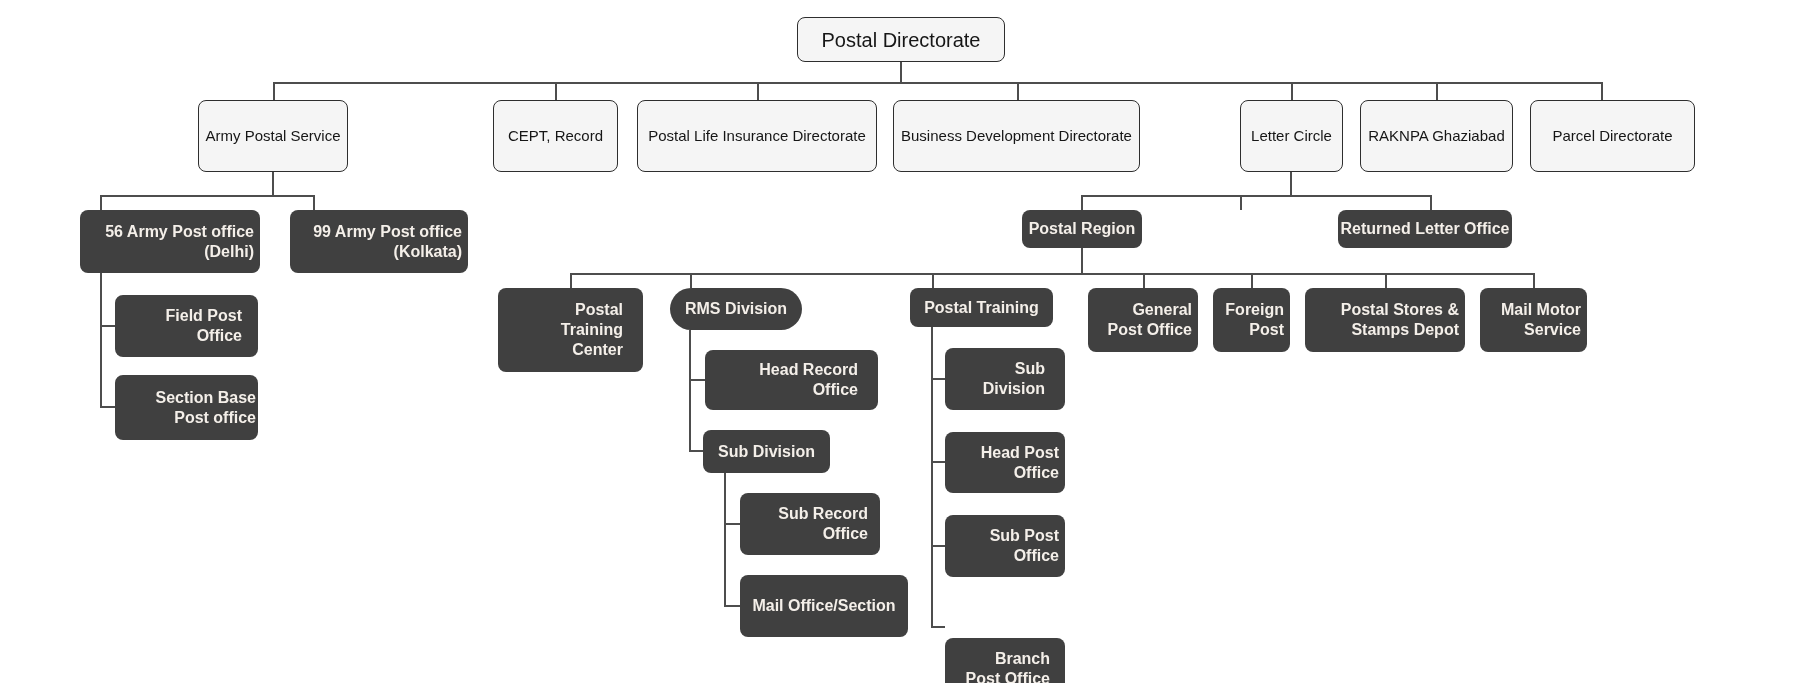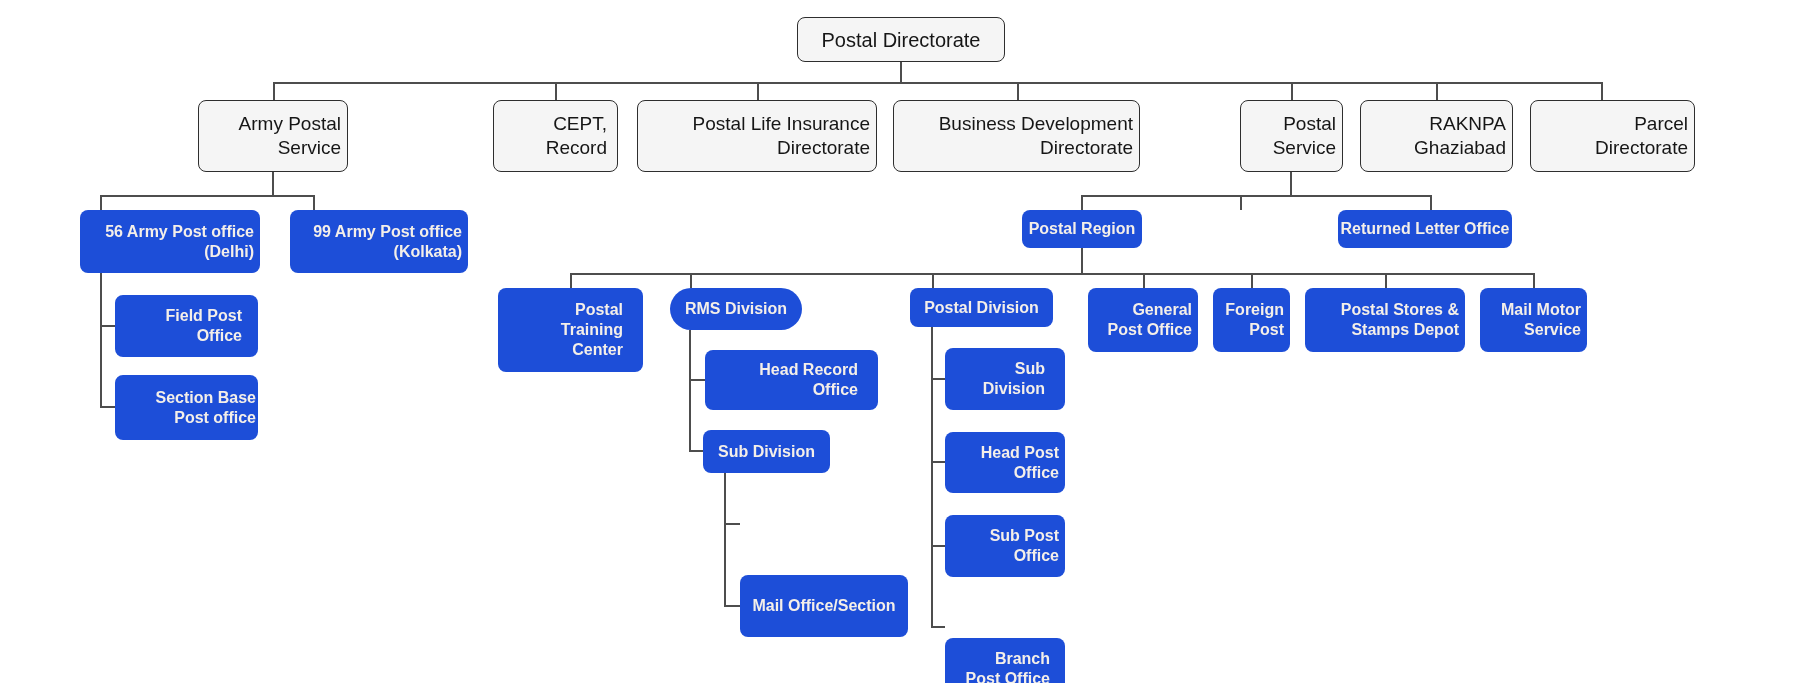--- a/index.html
+++ b/index.html
@@ -14,26 +14,26 @@
     position:absolute;
     display:flex;align-items:center;justify-content:center;
     text-align:right;
     box-sizing:border-box;
   }
   .light{
     background:#f5f5f5;
     border:1.5px solid #2e2e2e;
     border-radius:8px;
     color:#161616;
-    font-size:19px;line-height:24px;
+    font-size:15px;line-height:24px;
     padding:2px 6px;
   }
   .root{font-size:20px;}
   .dark{
-    background:#1d4ed8;
+    background:#404040;
     border-radius:8px;
     color:#f4efe9;
     font-size:16px;font-weight:700;line-height:20px;
     padding:2px 6px;
   }
   .nw{white-space:nowrap;}
   .line{position:absolute;background:#4d4d4d;}
 </style>
 </head>
 <body>
@@ -88,42 +88,43 @@
   <div class="line" style="left:931px;top:461px;width:14px;height:2px;"></div>
   <div class="line" style="left:931px;top:545px;width:14px;height:2px;"></div>
   <div class="line" style="left:931px;top:626px;width:14px;height:2px;"></div>
 
   <div class="node light root" style="left:797px;top:17px;width:208px;height:45px;">Postal Directorate</div>
 
   <div class="node light" style="left:198px;top:100px;width:150px;height:72px;">Army Postal Service</div>
   <div class="node light" style="left:493px;top:100px;width:125px;height:72px;padding:2px 10px;">CEPT, Record</div>
   <div class="node light" style="left:893px;top:100px;width:247px;height:72px;">Business Development Directorate</div>
   <div class="node light" style="left:637px;top:100px;width:240px;height:72px;">Postal Life Insurance Directorate</div>
-  <div class="node light" style="left:1240px;top:100px;width:103px;height:72px;">Postal Service</div>
+  <div class="node light" style="left:1240px;top:100px;width:103px;height:72px;">Letter Circle</div>
   <div class="node light" style="left:1360px;top:100px;width:153px;height:72px;">RAKNPA Ghaziabad</div>
   <div class="node light" style="left:1530px;top:100px;width:165px;height:72px;">Parcel Directorate</div>
 
   <div class="node dark" style="left:80px;top:210px;width:180px;height:63px;">56 Army Post office (Delhi)</div>
   <div class="node dark" style="left:290px;top:210px;width:178px;height:63px;">99 Army Post office (Kolkata)</div>
   <div class="node dark" style="left:115px;top:295px;width:143px;height:62px;padding:2px 16px;">Field Post Office</div>
   <div class="node dark" style="left:115px;top:375px;width:143px;height:65px;padding:2px 2px;">Section Base Post office</div>
 
   <div class="node dark nw" style="left:1022px;top:210px;width:120px;height:38px;">Postal Region</div>
   <div class="node dark nw" style="left:1338px;top:210px;width:174px;height:38px;padding:2px 2px;">Returned Letter Office</div>
 
   <div class="node dark" style="left:498px;top:288px;width:145px;height:84px;padding:2px 20px;">Postal Training Center</div>
   <div class="node dark nw" style="left:670px;top:288px;width:132px;height:42px;border-radius:21px;">RMS Division</div>
-  <div class="node dark nw" style="left:910px;top:288px;width:143px;height:39px;">Postal Division</div>
+  <div class="node dark nw" style="left:910px;top:288px;width:143px;height:39px;">Postal Training</div>
   <div class="node dark" style="left:1088px;top:288px;width:110px;height:64px;">General Post Office</div>
   <div class="node dark" style="left:1213px;top:288px;width:77px;height:64px;">Foreign Post</div>
   <div class="node dark" style="left:1305px;top:288px;width:160px;height:64px;">Postal Stores &amp; Stamps Depot</div>
   <div class="node dark" style="left:1480px;top:288px;width:107px;height:64px;">Mail Motor Service</div>
 
   <div class="node dark" style="left:705px;top:350px;width:173px;height:60px;padding:2px 20px;">Head Record Office</div>
   <div class="node dark nw" style="left:703px;top:430px;width:127px;height:43px;">Sub Division</div>
+  <div class="node dark" style="left:740px;top:493px;width:140px;height:62px;padding:2px 12px;">Sub Record Office</div>
   <div class="node dark" style="left:740px;top:575px;width:168px;height:62px;padding:2px 1px;">Mail Office/Section</div>
 
   <div class="node dark" style="left:945px;top:348px;width:120px;height:62px;padding:2px 20px;">Sub Division</div>
   <div class="node dark" style="left:945px;top:432px;width:120px;height:61px;">Head Post Office</div>
   <div class="node dark" style="left:945px;top:515px;width:120px;height:62px;">Sub Post Office</div>
   <div class="node dark" style="left:945px;top:597px;width:120px;height:61px;padding:2px 15px;margin-top:41px;">Branch Post Office</div>
 
 </div>
 
 </body></html>

